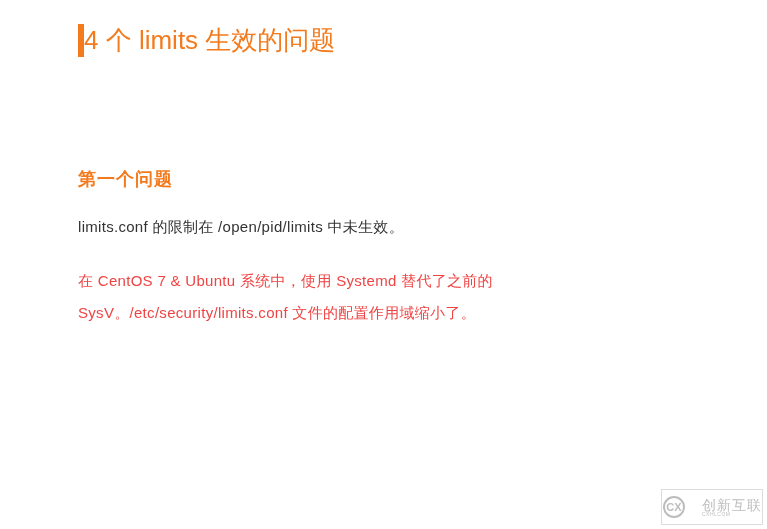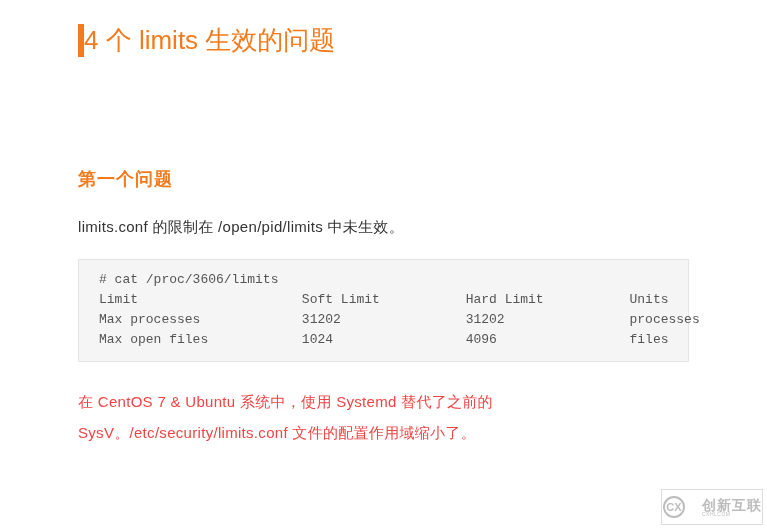--- a/index.html
+++ b/index.html
@@ -77,21 +77,21 @@
     display: flex;
     align-items: center;
     justify-content: center;
     font-size: 11px;
     font-weight: 600;
     color: #bdbdbd;
     box-sizing: border-box;
   }
   .wm-text {
     font-size: 14px;
-    font-weight: 700;
+    font-weight: 400;
     color: #bdbdbd;
     letter-spacing: 1px;
     line-height: 1;
   }
   .wm-sub {
     font-size: 5px;
     color: #bdbdbd;
     letter-spacing: 0.5px;
     line-height: 1;
   }
@@ -100,24 +100,20 @@
 </head>
 <body>
 
 <div class="content">
   <h1 class="main-heading">4 个 limits 生效的问题</h1>
 
   <div class="sub-heading">第一个问题</div>
 
   <div class="para">limits.conf 的限制在 /open/pid/limits 中未生效。</div>
 
-  <div class="code-block"># cat /proc/3606/limits
-Limit                     Soft Limit           Hard Limit           Units
-Max processes             31202                31202                processes
-Max open files            1024                 4096                 files</div>
 
   <div class="para2">在 CentOS 7 &amp; Ubuntu 系统中，使用 Systemd 替代了之前的 SysV。/etc/security/limits.conf 文件的配置作用域缩小了。</div>
 </div>
 
 <div class="watermark">
   <div class="wm-circle">CX</div>
   <div class="wm-col">
     <div class="wm-text">创新互联</div>
     <div class="wm-sub">CXHLCOM</div>
   </div>

